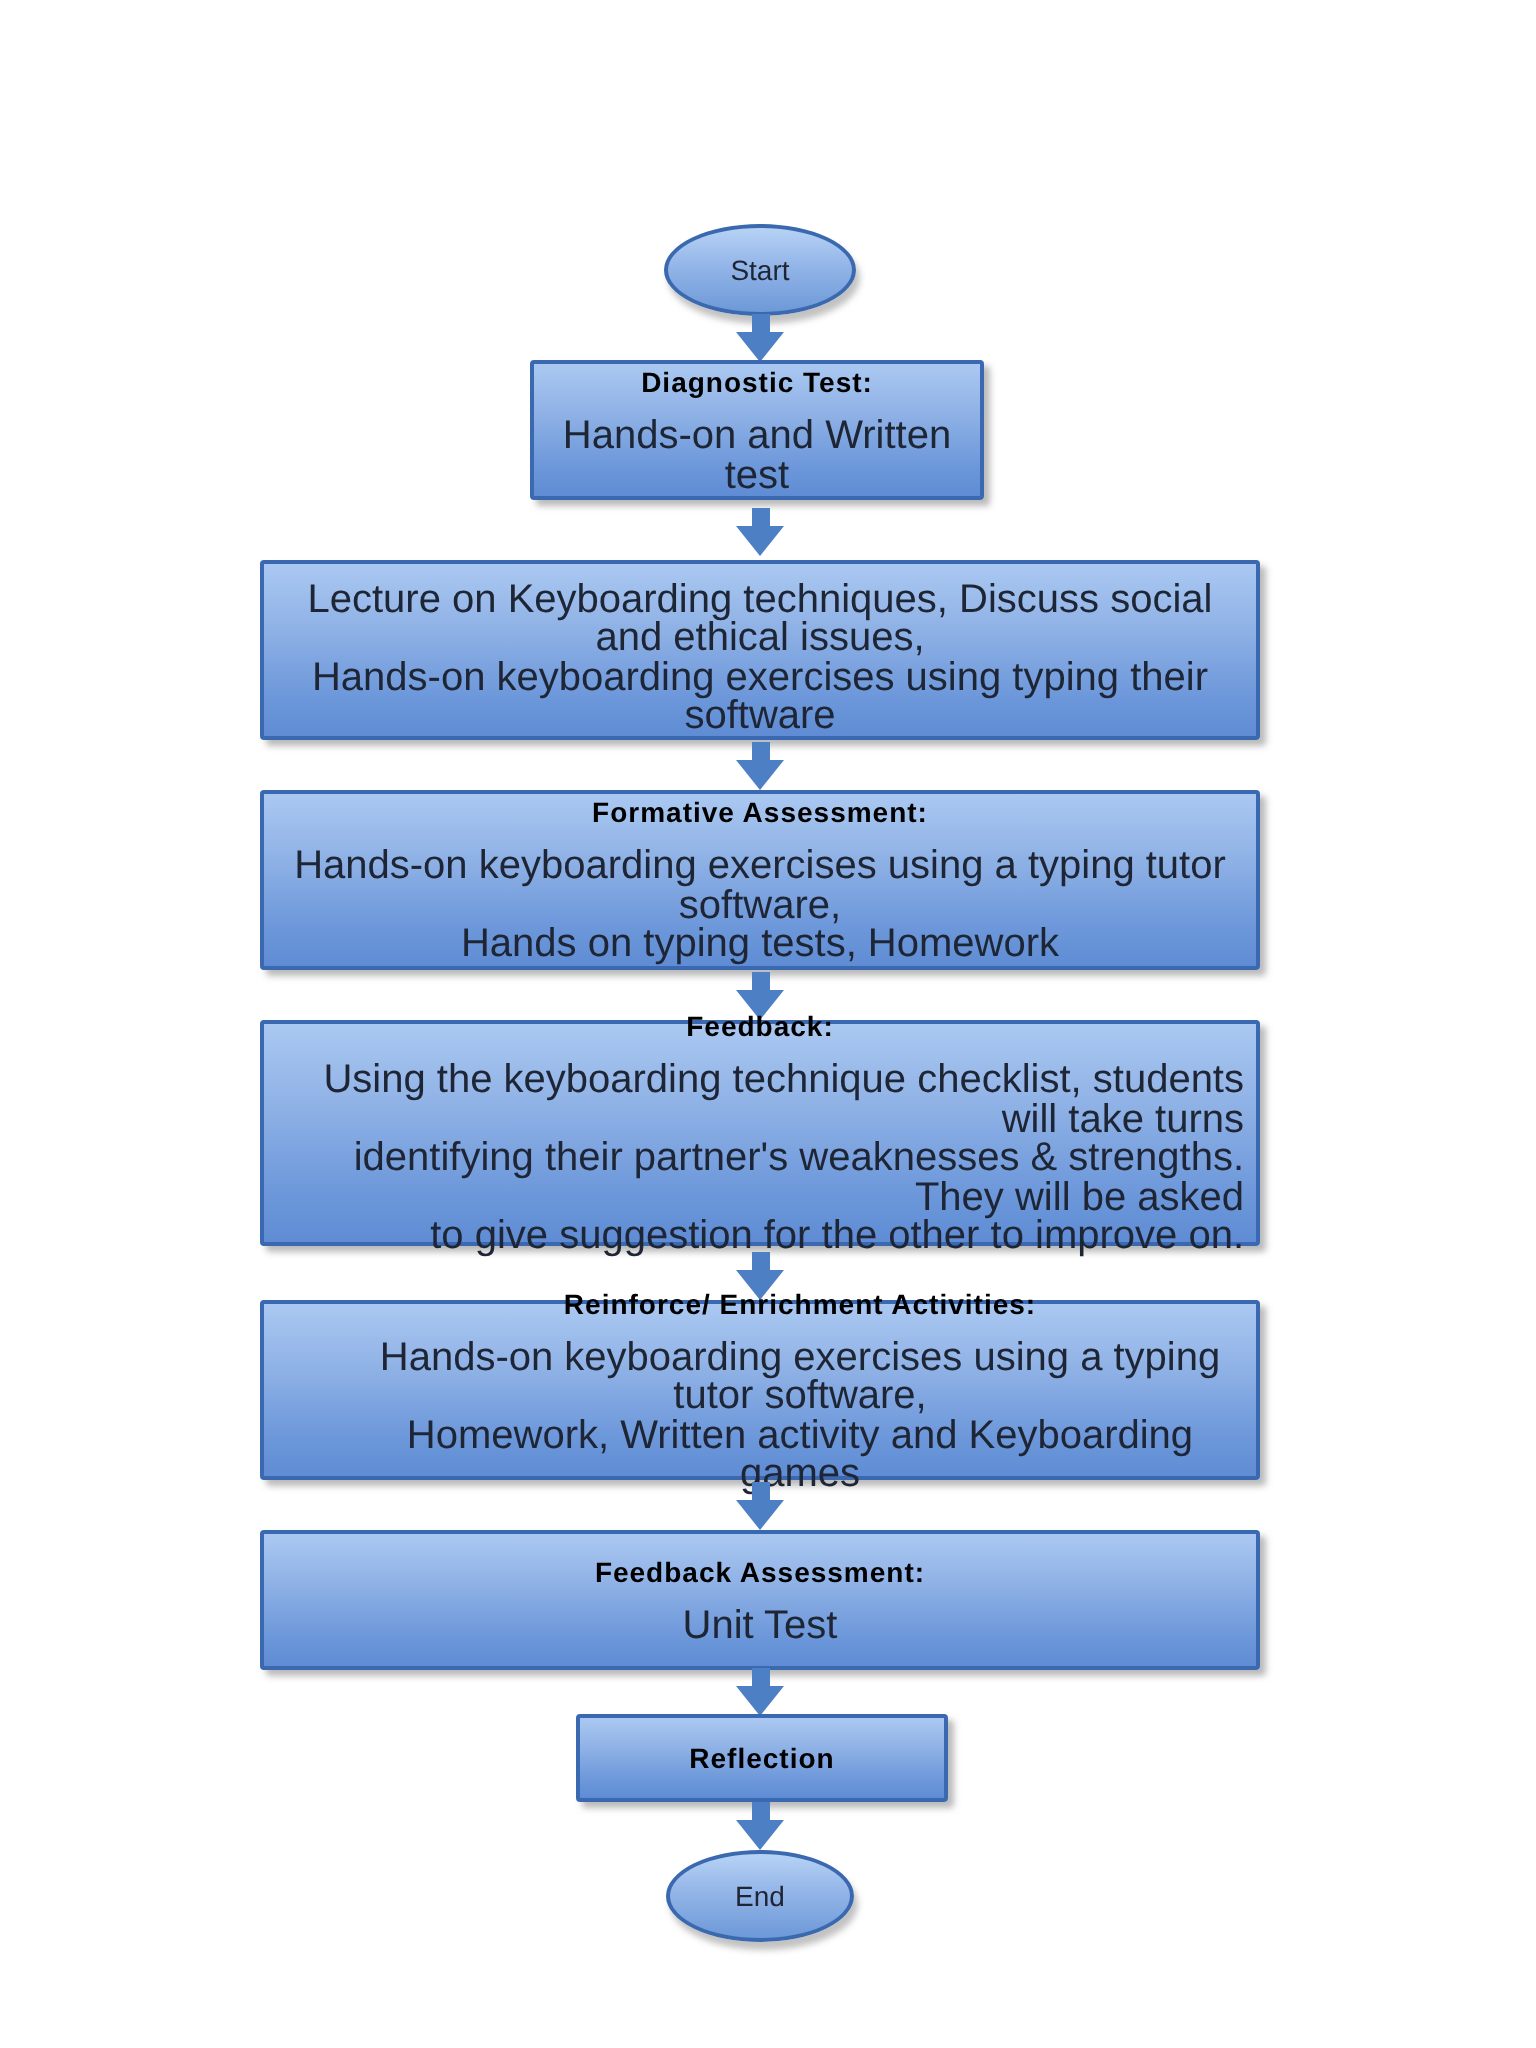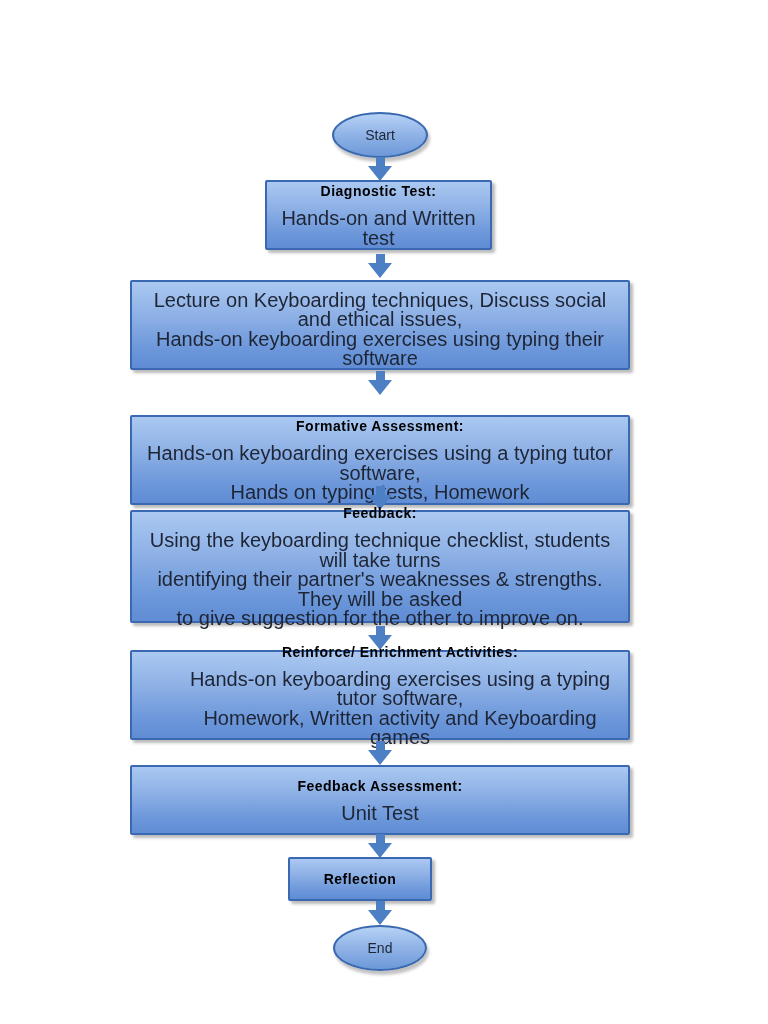--- a/index.html
+++ b/index.html
@@ -98,32 +98,32 @@
   <div class="node" style="left:130px; top:280px; width:500px; height:90px;">
     <div class="body">Lecture on Keyboarding techniques, Discuss social and ethical issues,
 Hands-on keyboarding exercises using typing their software</div>
   </div>
 
   <div class="arrow" style="left:368px; top:371px;">
     <div class="stem"></div>
     <div class="head"></div>
   </div>
 
-  <div class="node" style="left:130px; top:395px; width:500px; height:90px;margin-top:20px;">
+  <div class="node" style="left:130px; top:395px; width:500px; height:90px;">
     <div class="heading">Formative Assessment:</div>
     <div class="body">Hands-on keyboarding exercises using a typing tutor software,
 Hands on typing tests, Homework</div>
   </div>
 
   <div class="arrow" style="left:368px; top:486px;">
     <div class="stem"></div>
     <div class="head"></div>
   </div>
 
-  <div class="node" style="left:130px; top:510px; width:500px; height:113px;">
+  <div class="node" style="left:130px; top:510px; width:500px; height:113px;text-align:right;">
     <div class="heading">Feedback:</div>
     <div class="body">Using the keyboarding technique checklist, students will take turns
 identifying their partner's weaknesses &amp; strengths. They will be asked
 to give suggestion for the other to improve on.</div>
   </div>
 
   <div class="arrow" style="left:368px; top:626px;">
     <div class="stem"></div>
     <div class="head"></div>
   </div>
@@ -142,21 +142,21 @@
   <div class="node" style="left:130px; top:765px; width:500px; height:70px;">
     <div class="heading">Feedback Assessment:</div>
     <div class="body">Unit Test</div>
   </div>
 
   <div class="arrow" style="left:368px; top:834px;">
     <div class="stem"></div>
     <div class="head"></div>
   </div>
 
-  <div class="node" style="left:288px; top:857px; width:144px; height:44px;">
+  <div class="node" style="left:288px; top:857px; width:186px; height:44px;">
     <div class="heading">Reflection</div>
 
   </div>
 
   <div class="arrow" style="left:368px; top:901px;">
     <div class="stem"></div>
     <div class="head"></div>
   </div>
 
   <div class="term" style="left:333px; top:925px; width:94px; height:46px;">

